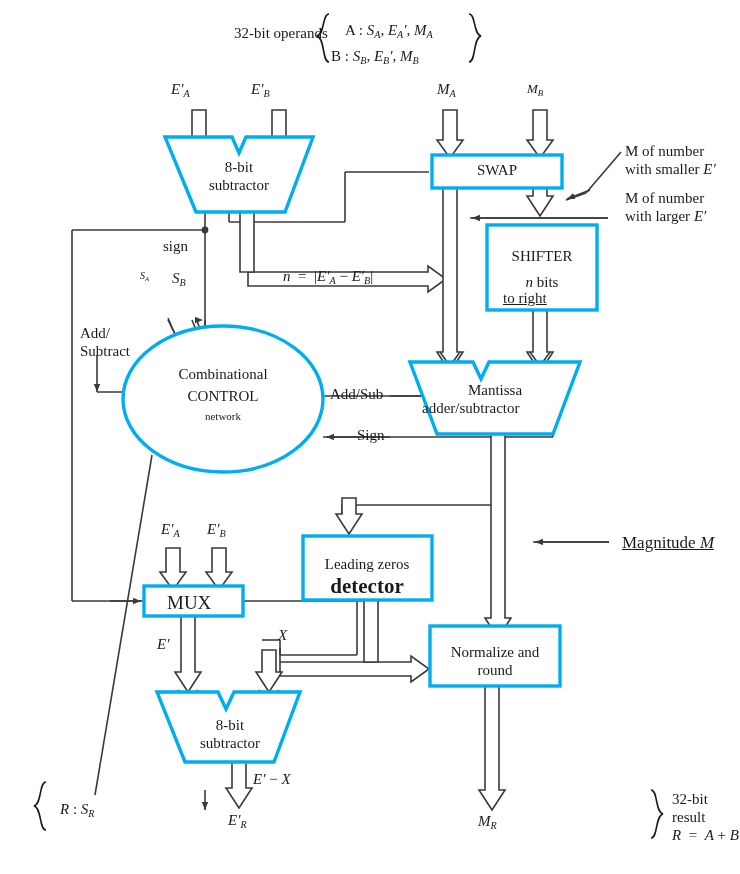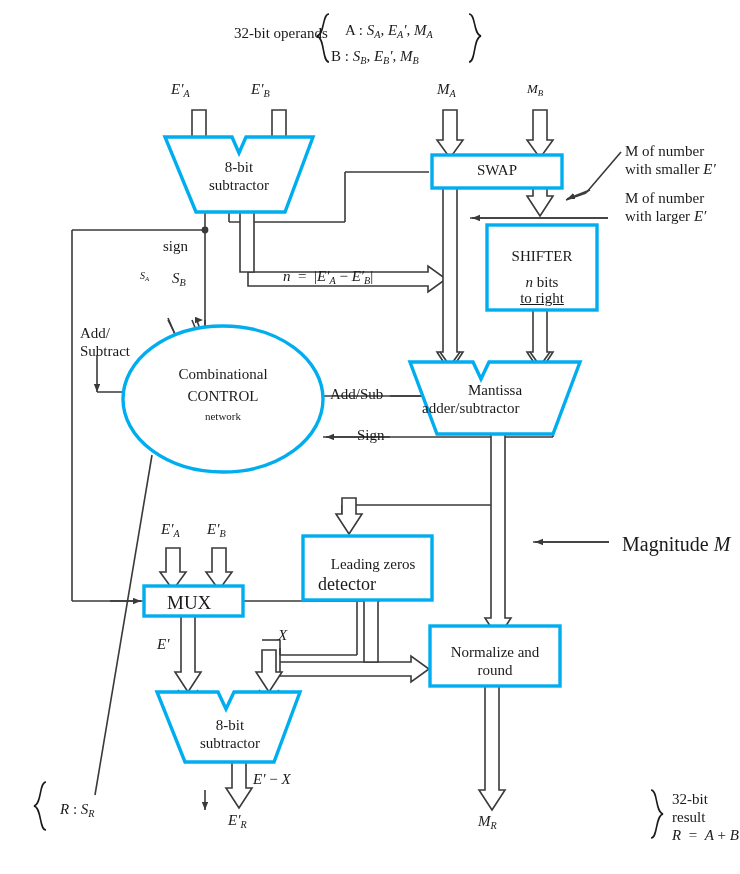--- a/index.html
+++ b/index.html
@@ -193,21 +193,21 @@
 
 <div class="lbl" style="left:216px;top:159px;font-size:15px;text-align:center;width:46px;">8-bit</div>
 <div class="lbl" style="left:196px;top:177px;font-size:15px;text-align:center;width:86px;">subtractor</div>
 
 <div class="lbl" style="left:471px;top:162px;font-size:15px;width:52px;text-align:center;">SWAP</div>
 
 <div class="lbl" style="left:503px;top:248px;font-size:15px;width:78px;text-align:center;">SHIFTER</div>
 <div class="lbl" style="left:503px;top:274px;font-size:15px;width:78px;text-align:center;">
   <span class="it">n</span> bits
 </div>
-<div class="lbl" style="left:503px;top:290px;font-size:15px;width:78px;text-align:center;text-decoration:underline;">to right</div>
+<div class="lbl" style="left:503px;top:290px;font-size:15px;width:78px;text-align:left;text-decoration:underline;">to right</div>
 
 <div class="lbl" style="left:163px;top:238px;font-size:15px;">sign</div>
 
 <div class="lbl" style="left:140px;top:270px;font-size:10px;">
   <span class="it">S</span><span class="sub">A</span>
 </div>
 <div class="lbl" style="left:172px;top:270px;font-size:15px;">
   <span class="it">S</span><span class="sub">B</span>
 </div>
 
@@ -230,26 +230,26 @@
 
 <div class="lbl" style="left:625px;top:143px;font-size:15px;">M of number</div>
 <div class="lbl" style="left:625px;top:161px;font-size:15px;">
   with smaller <span class="it">E</span><span style="font-style:italic;">′</span>
 </div>
 <div class="lbl" style="left:625px;top:190px;font-size:15px;">M of number</div>
 <div class="lbl" style="left:625px;top:208px;font-size:15px;">
   with larger <span class="it">E</span><span style="font-style:italic;">′</span>
 </div>
 
-<div class="lbl" style="left:622px;top:533px;font-size:20px;">
+<div class="lbl" style="left:622px;top:533px;font-size:17px;text-decoration:underline;">
   Magnitude <span class="it">M</span>
 </div>
 
-<div class="lbl" style="left:318px;top:556px;font-size:15px;width:98px;text-align:center;margin-left:6px;">Leading zeros</div>
-<div class="lbl" style="left:318px;top:574px;font-size:18px;width:98px;">detector</div>
+<div class="lbl" style="left:318px;top:556px;font-size:15px;width:98px;text-align:center;">Leading zeros</div>
+<div class="lbl" style="left:318px;top:574px;font-size:21px;width:98px;text-align:center;font-weight:bold;">detector</div>
 
 <div class="lbl" style="left:161px;top:521px;font-size:15px;">
   <span class="it">E</span><span style="font-style:italic;">′</span><span class="sub">A</span>
 </div>
 <div class="lbl" style="left:207px;top:521px;font-size:15px;">
   <span class="it">E</span><span style="font-style:italic;">′</span><span class="sub">B</span>
 </div>
 
 <div class="lbl" style="left:167px;top:592px;font-size:19px;width:53px;text-align:left;">MUX</div>
 

